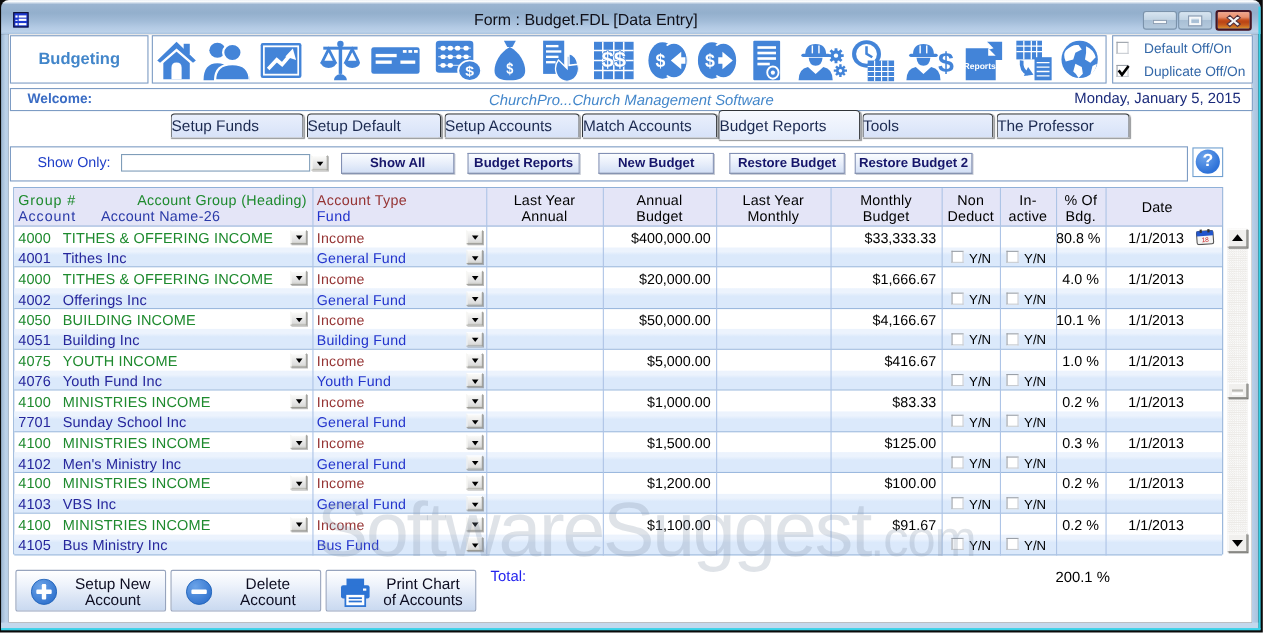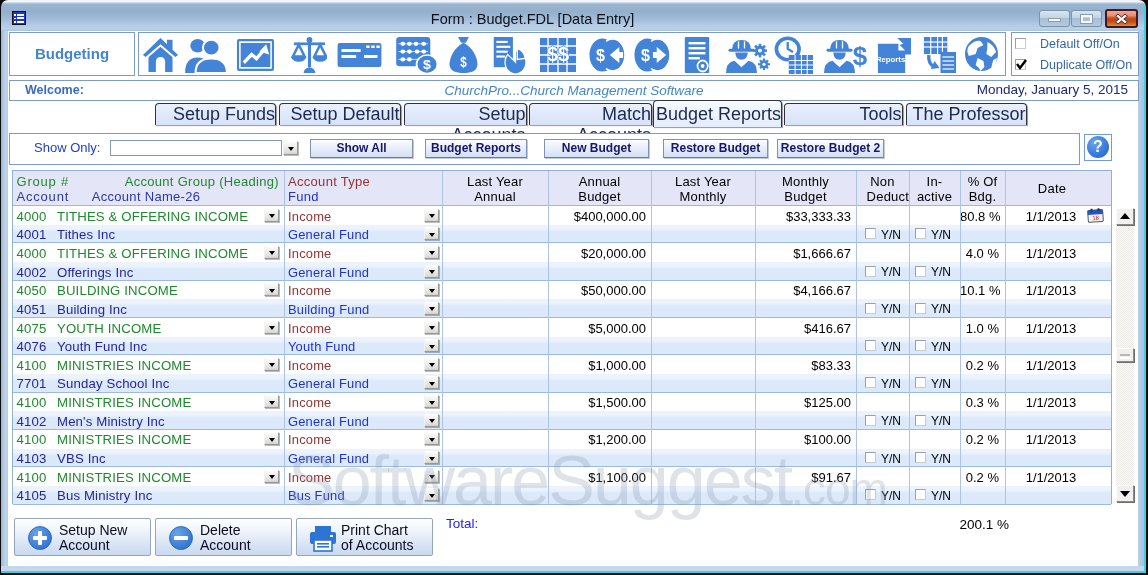--- a/index.html
+++ b/index.html
@@ -11,36 +11,36 @@
 .rbezel{left:1138px;top:31px;width:6px;height:541px;background:linear-gradient(90deg,#b9d0e9,#a9c2dd)}
 .bbezel{left:1px;top:566px;width:1143px;height:6px;background:#c3d8ed}
 .cyanr{left:1144px;top:6px;width:2px;height:566px;background:#38d2e8}
 .cyanb{left:1px;top:571px;width:1145px;height:2px;background:#38d2e8}
 .content{left:8px;top:31px;width:1130px;height:535px;background:#fff}
 .panel{position:absolute;background:#fff;border:1px solid #7d9cc4}
 .wbtn{position:absolute;top:10px;width:31px;height:17px;border:1px solid #7b93ab;border-radius:3px;
  background:linear-gradient(180deg,#d8e5f0 0,#c2d4e4 45%,#a8bfd5 50%,#b4c9dd 100%)}
 .tab{position:absolute;top:103px;height:22px;background:linear-gradient(180deg,#e9effc,#d7e2f8);
  border:1px solid #303438;border-bottom:none;border-radius:4px 4px 0 0;box-shadow:1px 1px 1px rgba(60,64,70,.55);
- color:#1c2a50;font-size:18px;text-align:right;line-height:21px}
+ color:#1c2a50;font-size:14px;text-align:left;line-height:21px}
 .tab.active{top:100px;height:27px;background:linear-gradient(180deg,#f6f9fe,#e4ecfb);z-index:3}
 .fbtn{position:absolute;top:139px;height:19px;border:1px solid #8290b4;border-bottom-color:#6a7a9e;
  background:linear-gradient(180deg,#fbfdff 0,#e6edfa 55%,#d2dff5 100%);
  color:#16166a;font-size:12px;font-weight:bold;text-align:center;line-height:17px;box-shadow:1px 1px 0 rgba(90,100,130,.35)}
 .gl{position:absolute;top:0;width:1px;height:334px;background:#adc4e6}
 .dd{position:absolute;width:15px;height:13px;background:linear-gradient(180deg,#fbfbf9,#dedede 85%,#cfcfc9);
  border:1px solid #9a9a94;border-top-color:#fff;border-left-color:#f2f2ee;box-shadow:1px 1px 0 rgba(70,70,70,.38)}
 .dd:after{content:"";position:absolute;left:3.5px;top:4.5px;border:3.5px solid transparent;border-top:4.5px solid #000}
 .cb{position:absolute;width:11px;height:11px;background:#fff;border:1px solid #9aa0a8;border-bottom-color:#c8ccd2;border-right-color:#c8ccd2}
 .yn{position:absolute;font-size:12px;color:#000}
 .rtxt{position:absolute;font-size:13px;color:#000;text-align:right;white-space:nowrap}
 .btn3{position:absolute;top:518px;height:38px;border:1px solid #97a4bd;border-radius:2px;
  background:linear-gradient(180deg,#ffffff 0,#eef3fb 35%,#d9e4f5 70%,#c9d9f0 100%);
  box-shadow:inset 0 1px 0 #fff}
-.btn3 .txt{position:absolute;left:44px;right:4px;top:3.5px;font-size:14px;color:#0c0c20;line-height:15.5px}
+.btn3 .txt{position:absolute;left:44px;right:4px;top:3.5px;font-size:14px;color:#0c0c20;text-align:center;line-height:15.5px}
 .wm{position:absolute;left:288px;top:440.5px;font-size:70px;font-weight:normal;color:rgba(132,146,166,.26);
  letter-spacing:-2px;white-space:nowrap;z-index:9}
 .wm span{font-size:46px;letter-spacing:-1px}
 .sbtn{position:absolute;left:1116px;width:18px;height:17px;background:#f1f0ee;border:1px solid #8a8a86;
  border-top-color:#fdfdfc;border-left-color:#fdfdfc;box-shadow:1px 1px 0 #6e6e6a}
 
 </style></head><body>
 <div class="abs titlebar"></div>
 <div class="abs lbezel"></div>
 <div class="abs rbezel"></div>
@@ -312,21 +312,21 @@
 <div class="abs" style="left:275px;top:18px;font-size:13px;letter-spacing:.3px;color:#2233cc">Fund</div>
 <div class="abs" style="left:429px;top:3px;width:106px;text-align:center;font-size:13px;letter-spacing:.2px;color:#000">Last Year</div>
 <div class="abs" style="left:429px;top:18px;width:106px;text-align:center;font-size:13px;letter-spacing:.2px;color:#000">Annual</div>
 <div class="abs" style="left:535px;top:3px;width:103px;text-align:center;font-size:13px;letter-spacing:.2px;color:#000">Annual</div>
 <div class="abs" style="left:535px;top:18px;width:103px;text-align:center;font-size:13px;letter-spacing:.2px;color:#000">Budget</div>
 <div class="abs" style="left:638px;top:3px;width:104px;text-align:center;font-size:13px;letter-spacing:.2px;color:#000">Last Year</div>
 <div class="abs" style="left:638px;top:18px;width:104px;text-align:center;font-size:13px;letter-spacing:.2px;color:#000">Monthly</div>
 <div class="abs" style="left:742px;top:3px;width:101px;text-align:center;font-size:13px;letter-spacing:.2px;color:#000">Monthly</div>
 <div class="abs" style="left:742px;top:18px;width:101px;text-align:center;font-size:13px;letter-spacing:.2px;color:#000">Budget</div>
 <div class="abs" style="left:843px;top:3px;width:53px;text-align:center;font-size:13px;letter-spacing:.2px;color:#000">Non</div>
-<div class="abs" style="left:843px;top:18px;width:53px;text-align:right;font-size:13px;letter-spacing:.2px;color:#000">Deduct</div>
+<div class="abs" style="left:843px;top:18px;width:53px;text-align:center;font-size:13px;letter-spacing:.2px;color:#000">Deduct</div>
 <div class="abs" style="left:896px;top:3px;width:51px;text-align:center;font-size:13px;letter-spacing:.2px;color:#000">In-</div>
 <div class="abs" style="left:896px;top:18px;width:51px;text-align:center;font-size:13px;letter-spacing:.2px;color:#000">active</div>
 <div class="abs" style="left:947px;top:3px;width:45px;text-align:center;font-size:13px;letter-spacing:.2px;color:#000">% Of</div>
 <div class="abs" style="left:947px;top:18px;width:45px;text-align:center;font-size:13px;letter-spacing:.2px;color:#000">Bdg.</div>
 <div class="abs" style="left:992px;top:10px;width:94px;text-align:center;font-size:13px;letter-spacing:.2px;color:#000">Date</div>
 <div class="abs" style="left:0;top:53.7px;width:1098px;height:18.7px;background:linear-gradient(180deg,#ecf3fd 0,#ecf3fd 22%,#dbe9fb 40%,#dbe9fb 100%);border-bottom:1px solid #9cb9de"></div>
 <div class="abs" style="left:3.5px;top:37.5px;color:#1e8a2e;font-size:13.2px;letter-spacing:.15px">4000</div>
 <div class="abs" style="left:44px;top:37.5px;color:#1e8a2e;font-size:13.2px;letter-spacing:.15px">TITHES &amp; OFFERING INCOME</div>
 <div class="dd" style="left:251px;top:37.5px"></div>
 <div class="abs" style="left:275px;top:37.5px;color:#953333;font-size:12.9px;letter-spacing:.2px">Income</div>

